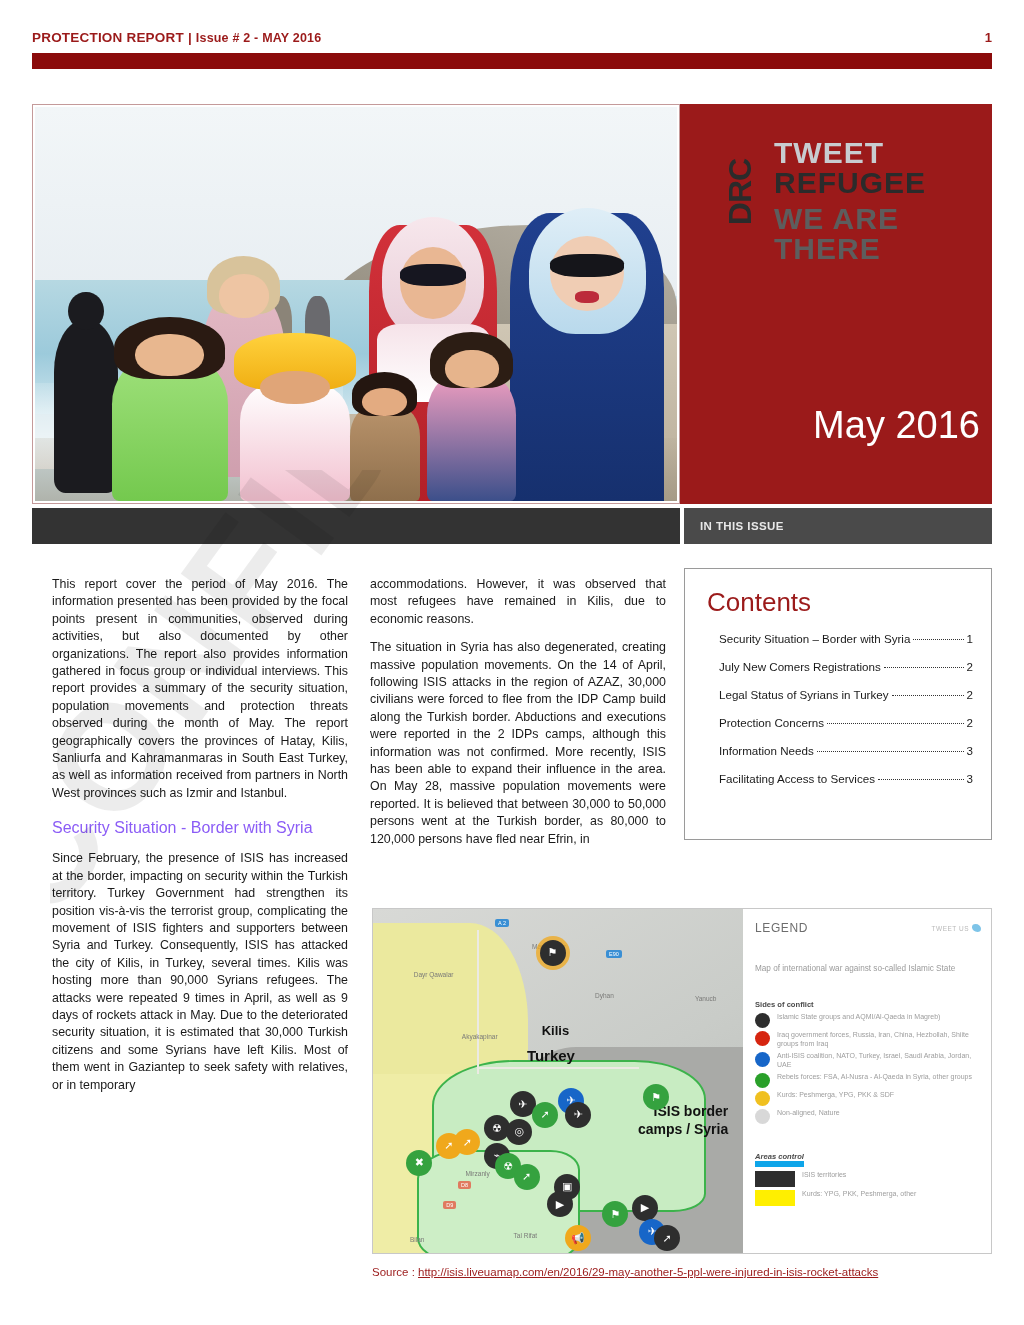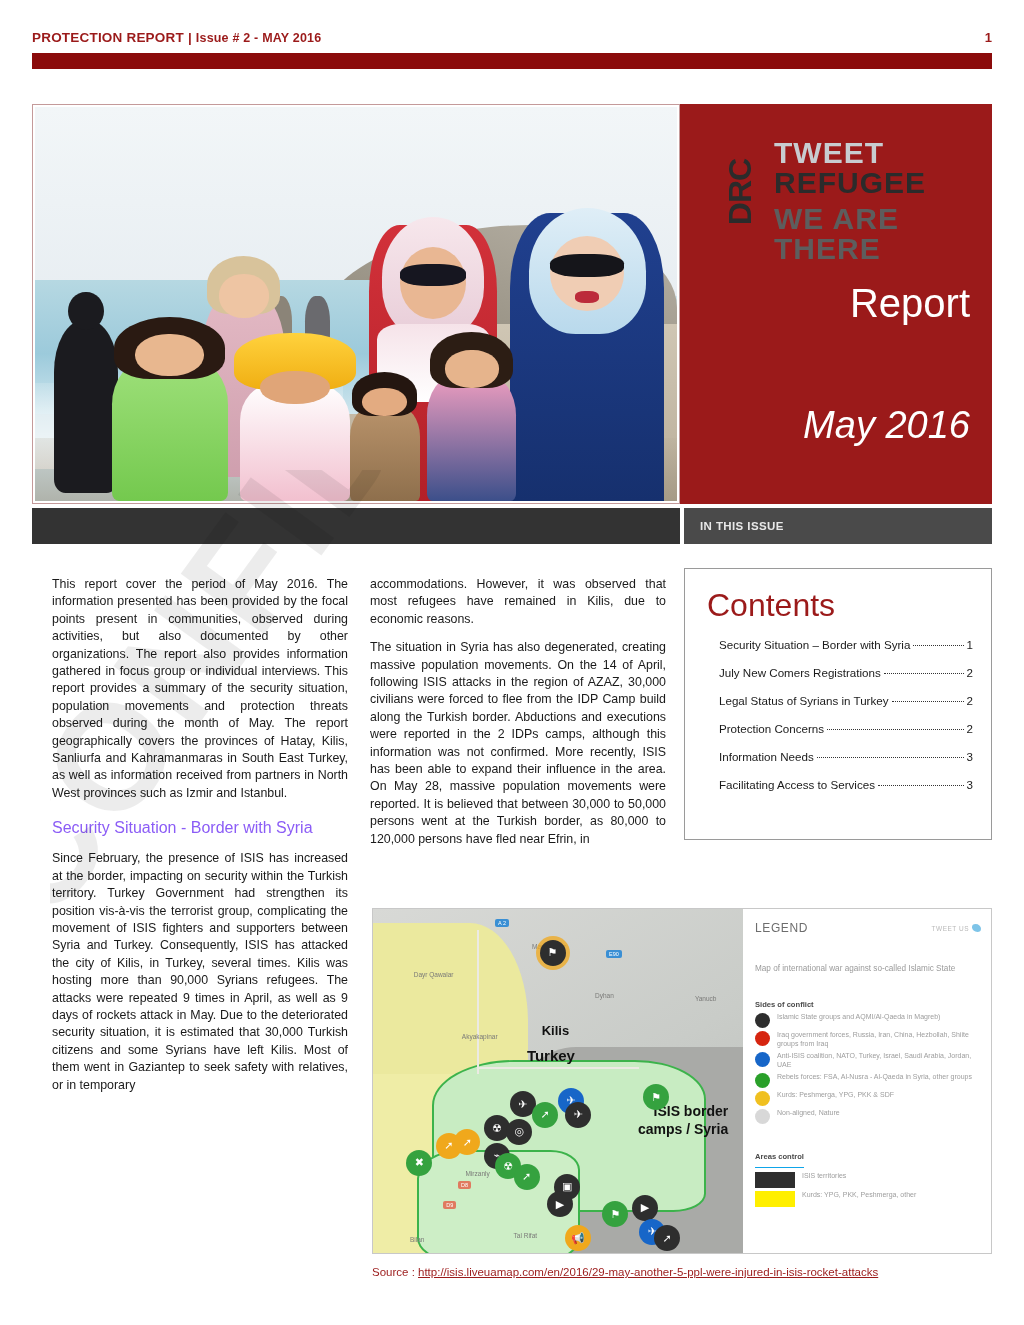--- a/index.html
+++ b/index.html
@@ -139,22 +139,22 @@
   .logo .words { position:absolute; left:56px; top:0; }
   .logo .words div { font-weight:bold; font-size:30px; line-height:30px; letter-spacing:1px; }
   .logo .w1 { color:#c8ccd0; }
   .logo .w2, .logo .w3 { color:#2b2b2b; }
   .logo .tag { color:#5d5d5d; font-weight:bold; font-size:16px; letter-spacing:1.6px; margin-top:6px; }
   .redpanel .bigtitle {
     position:absolute; right:22px; top:176px; text-align:right;
     font-size:40px; line-height:47px; font-weight:normal; color:#fff;
   }
   .redpanel .date {
-    position:absolute; right:22px; top:300px; text-align:left;
-    font-size:38px; color:#fff;font-style:italic;
+    position:absolute; right:12px; top:300px; text-align:left;
+    font-size:38px; color:#fff;
   }
 
   
   .bar-left { position:absolute; left:32px; top:508px; width:648px; height:36px; background:#333333; }
   .bar-right {
     position:absolute; left:684px; top:508px; width:308px; height:36px; background:#4a4a4a;
     color:#e8e8e8; font-size:11.5px; font-weight:bold; letter-spacing:.4px;
     display:flex; align-items:center; padding-left:16px;
   }
 
@@ -167,21 +167,21 @@
   h2.section {
     color:#8b5cf6; font-size:16px; line-height:24px; font-weight:normal;
     margin: 14px 0 10px 0; text-align:left;
   }
 
   
   .contents {
     position:absolute; left:684px; top:568px; width:308px; height:272px;
     border:1px solid #9a9a9a; background:#fff; padding:18px 18px 0 22px;
   }
-  .contents h3 { color:#9B1A1A; font-size:32px; font-weight:normal; margin-bottom:6px; }
+  .contents h3 { color:#9B1A1A; font-size:26px; font-weight:normal; margin-bottom:6px; }
   .contents ul { list-style:none; padding-left: 12px; }
   .contents li {
     font-size:11.6px; color:#1a1a1a; line-height:15px; padding:6.5px 0 6.5px 0;
     display:flex; align-items:baseline; white-space:nowrap;text-align:right;
   }
   .contents li .t { flex:0 0 auto; }
   .contents li .dots {
     flex:1 1 auto; overflow:hidden; margin:0 3px;
     border-bottom:1.5px dotted #333; transform:translateY(-3px);
   }
@@ -219,21 +219,21 @@
             padding:1px 3px; border-radius:2px; }
   .m-chip.red { background:#e07a5f; }
 
   .legend { width:248px; height:344px; background:#fff; padding:12px 10px 8px 12px; position:relative; }
   .legend .lg-top { display:flex; justify-content:space-between; align-items:center; }
   .legend .lg-title { color:#6d6d6d; font-size:12px; letter-spacing:.6px; }
   .legend .tweet { color:#b9b9b9; font-size:6.5px; letter-spacing:.5px; display:flex; align-items:center; gap:3px; }
   .legend .bird { width:9px; height:8px; background:#7ec4e8; border-radius:40% 60% 40% 60%; display:inline-block;}
   .legend .lg-desc { color:#9a9a9a; font-size:8.2px; line-height:11px; margin-top:28px; }
   .legend .lg-h { color:#4a4a4a; font-size:7.6px; font-weight:bold; margin-top:26px; margin-bottom:3px; }
-  .legend .lg-h.u { border-bottom:1px solid #0ea5e9; display:inline-block; padding-bottom:6px; }
+  .legend .lg-h.u { border-bottom:6px solid #0ea5e9; display:inline-block; padding-bottom:0;font-style:italic; }
   .legend .lg-row { display:flex; align-items:flex-start; gap:7px; margin-bottom:2px; }
   .legend .dot { width:15px; height:15px; border-radius:50%; flex:0 0 auto; margin-top:1px; }
   .legend .swatch { width:40px; height:16px; flex:0 0 auto; margin-top:1px; }
   .legend .lg-txt { color:#9d9d9d; font-size:7px; line-height:9.4px; }
 
   .source {
     position:absolute; left:372px; top:1266px; width:620px; 
     font-size:11.5px; color:#9B1A1A;
   }
   .source a { color:#9B1A1A; text-decoration: underline; }
@@ -305,21 +305,20 @@
     <div class="redpanel">
       <div class="logo">
         <div class="drcmark">DRC</div>
         <div class="words">
           <div class="w1">TWEET</div>
           <div class="w2">REFUGEE</div>
           <div class="tag">WE ARE THERE</div>
         </div>
       </div>
       <div class="bigtitle">
-        <div>Report</div>
       </div>
       <div class="date">May 2016</div>
     </div>
   </div>
 
   <div class="bar-left"></div>
   <div class="bar-right">IN THIS ISSUE</div>
 
   <div class="col col1">
     <p>This report cover the period of May 2016. The information presented has been provided by the focal points present in communities, observed during activities, but also documented by other organizations. The report also provides information gathered in focus group or individual interviews. This report provides a summary of the security situation, population movements and protection threats observed during the month of May. The report geographically covers the provinces of Hatay, Kilis, Sanliurfa and Kahramanmaras in South East Turkey, as well as information received from partners in North West provinces such as Izmir and Istanbul.</p>

